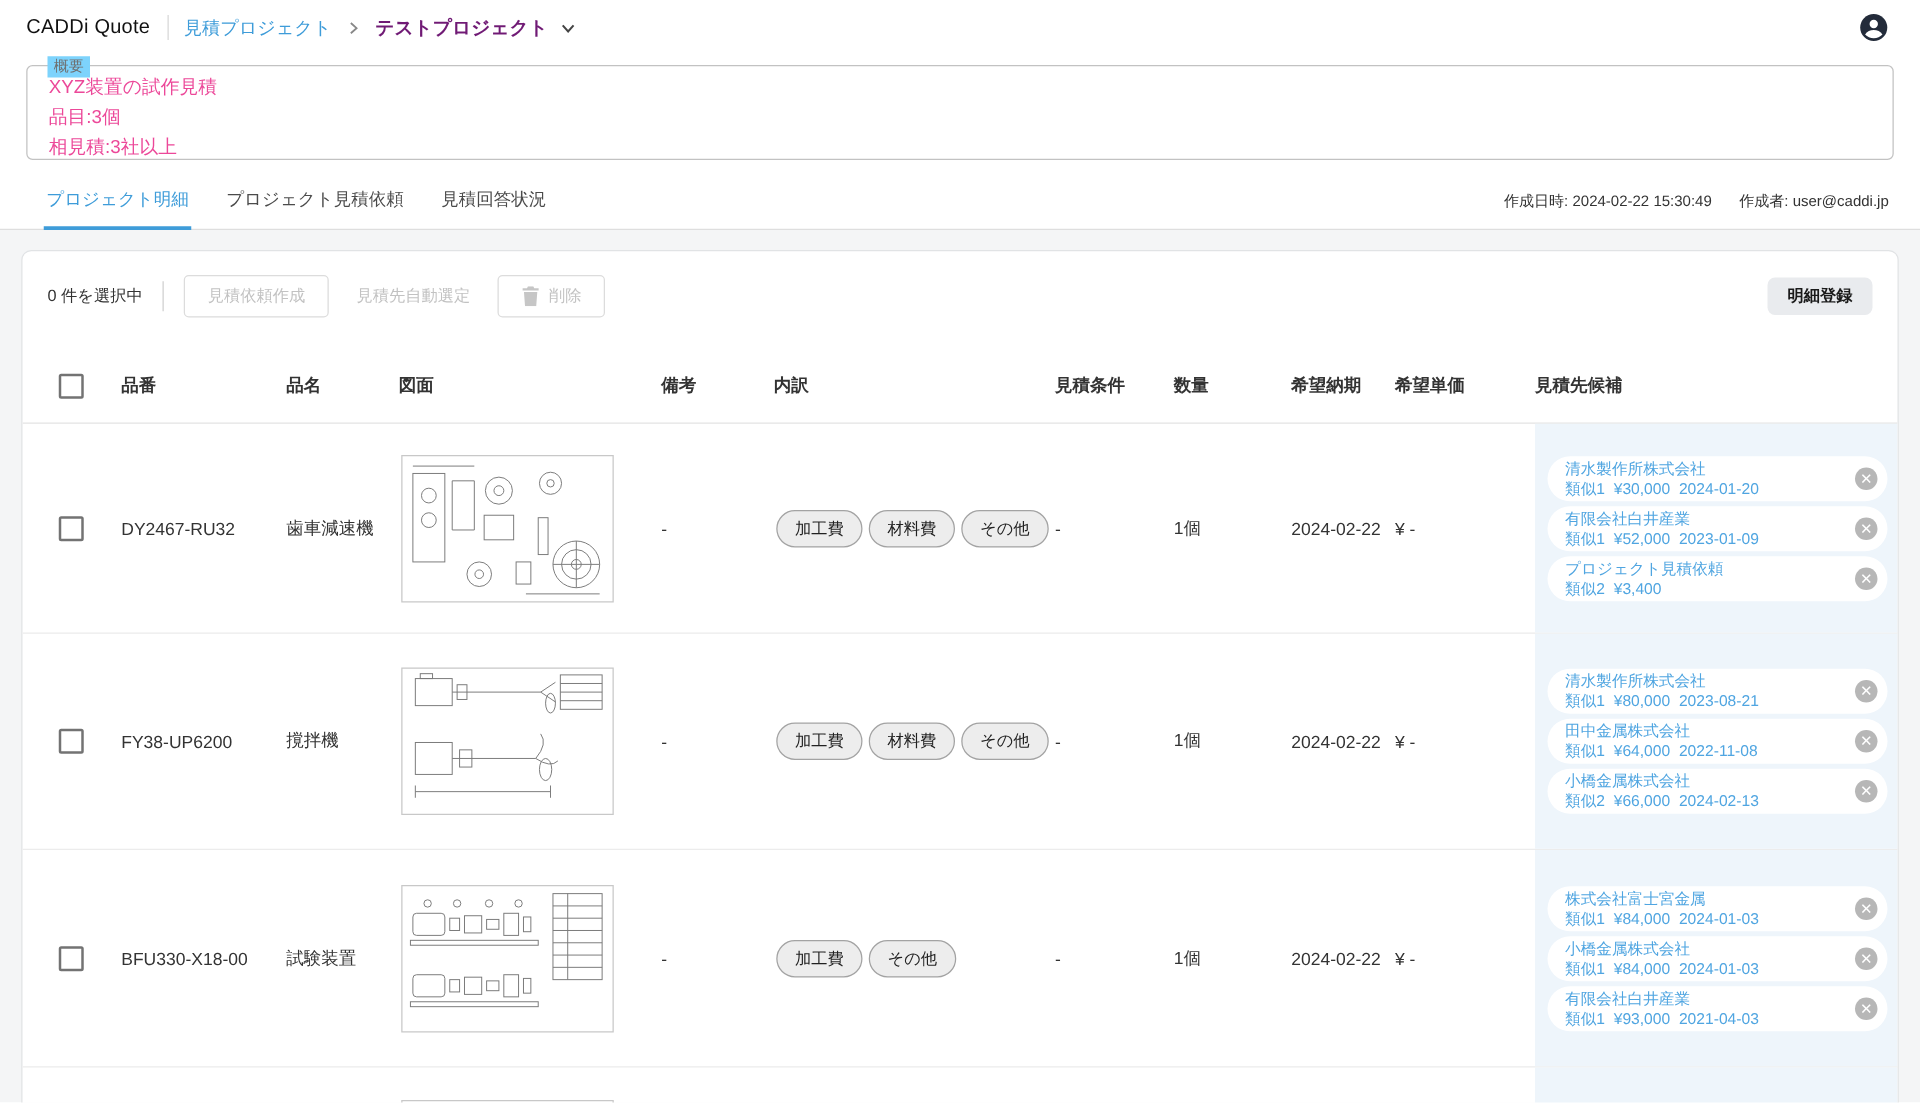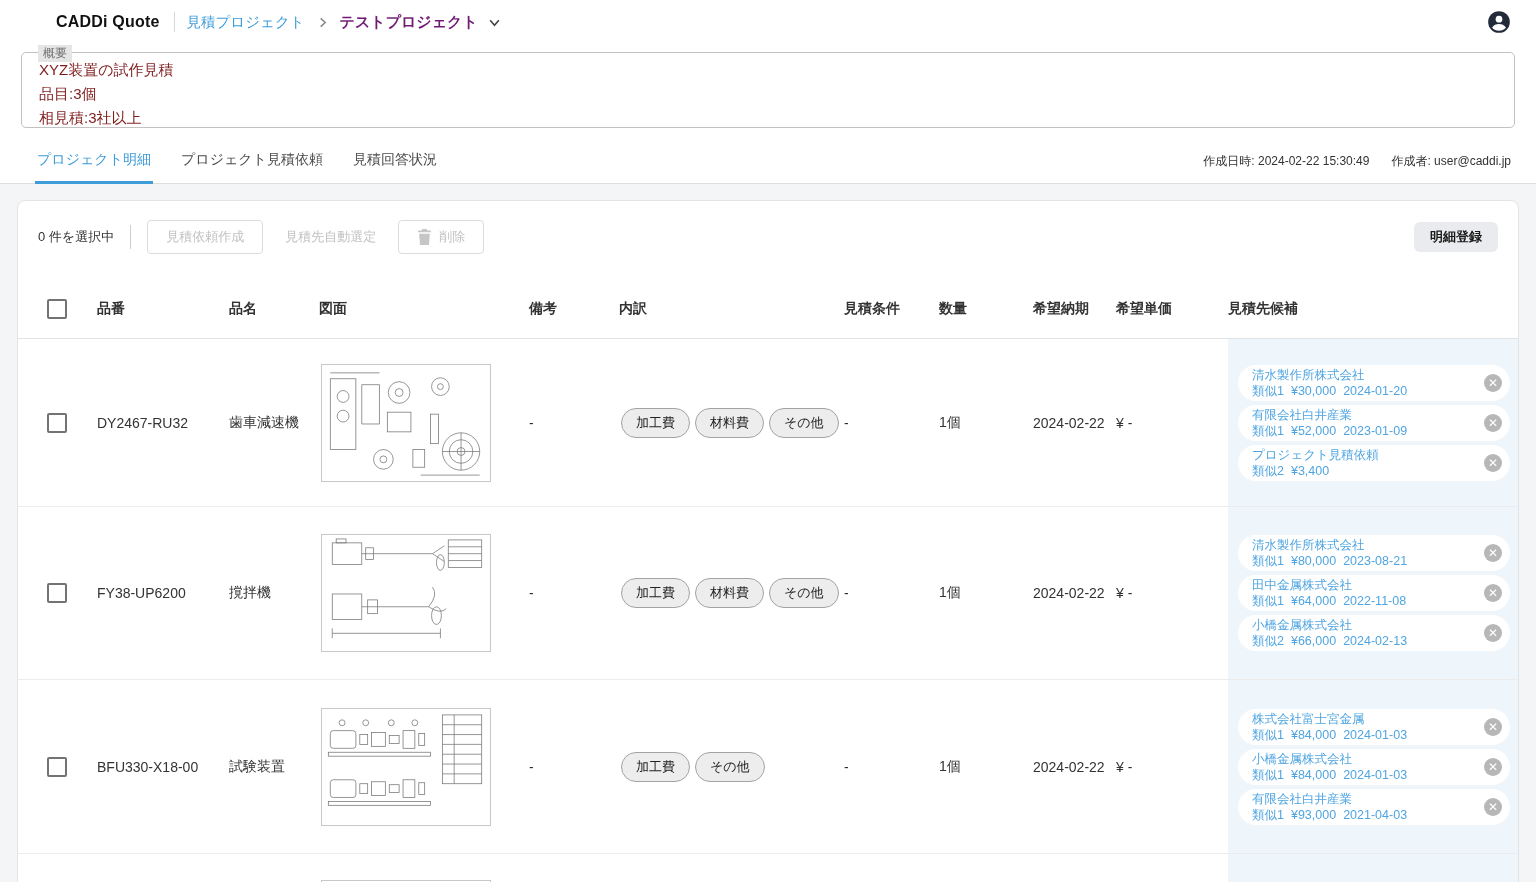--- a/index.html
+++ b/index.html
@@ -3,34 +3,34 @@
 <meta charset="utf-8">
 <style>
   * { margin:0; padding:0; box-sizing:border-box; }
   html,body { width:1536px; height:882px; overflow:hidden; background:#fff;
     font-family:"Liberation Sans","DejaVu Sans",sans-serif; color:#333; }
   .app { position:relative; width:1536px; height:882px; }
 
   
   .topbar { position:absolute; top:0; left:0; width:100%; height:44px;
     display:flex; align-items:center; padding:0 24px 0 21px; background:#fff; }
-  .brand { font-size:16px; font-weight:bold; color:#111; letter-spacing:.2px;margin-left:35px; }
+  .brand { font-size:16px; font-weight:normal; color:#111; letter-spacing:.2px; }
   .vbar { width:1px; height:20px; background:#d7d7d7; margin:0 12px 0 14px; }
   .bc-link { font-size:14.5px; color:#3E9CD9; text-decoration:none; cursor:pointer; }
   .bc-sep { margin:0 12px; display:flex; align-items:center; }
   .bc-cur { font-size:15px; font-weight:bold; color:#701a75; }
   .caret { margin-left:10px; display:flex; align-items:center; cursor:pointer; }
   .account { margin-left:auto; cursor:pointer; display:flex; align-items:center; }
 
   
   .overview { position:absolute; top:52px; left:21px; width:1494px; height:76px;
     border:1px solid #c2c2c2; border-radius:5px; background:#fff; padding:5px 0 0 17px; }
-  .ov-legend { position:absolute; top:-8px; left:16px; background:#e5e5e5; padding:0 5px;
+  .ov-legend { position:absolute; top:-8px; left:16px; background:#7dd3fc; padding:0 5px;
     font-size:12px; color:#6f6f6f; }
-  .ov-line { font-size:15px; line-height:24px; color:#7f1d1d; }
+  .ov-line { font-size:15px; line-height:24px; color:#ec4899; }
 
   
   .tabsrow { position:absolute; top:143px; left:0; width:100%; height:41px;
     display:flex; align-items:flex-start; border-bottom:1px solid #dedede; background:#fff; }
   .tabs { display:flex; margin-left:35px; gap:26px;justify-content:center; }
   .tab { font-size:14px; padding:8px 2px 12px; color:#4b4b4b; cursor:pointer;
     border-bottom:3px solid transparent; }
   .tab.active { color:#3E9CD9; border-bottom-color:#3E9CD9; }
   .meta { margin-left:auto; margin-right:25px; padding-top:10px; font-size:12px;
     color:#333; display:flex; gap:22px;align-items:center; }

